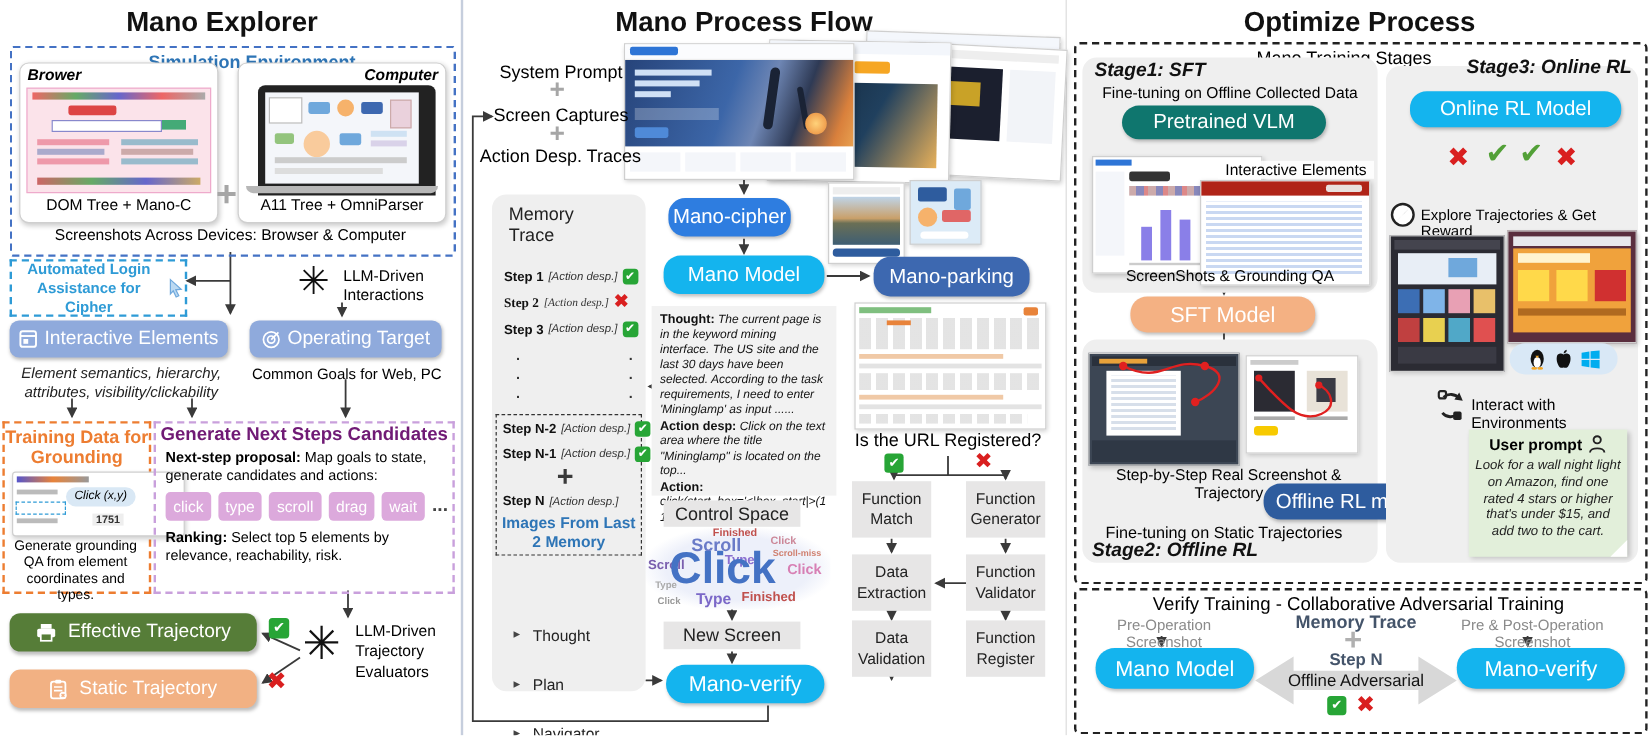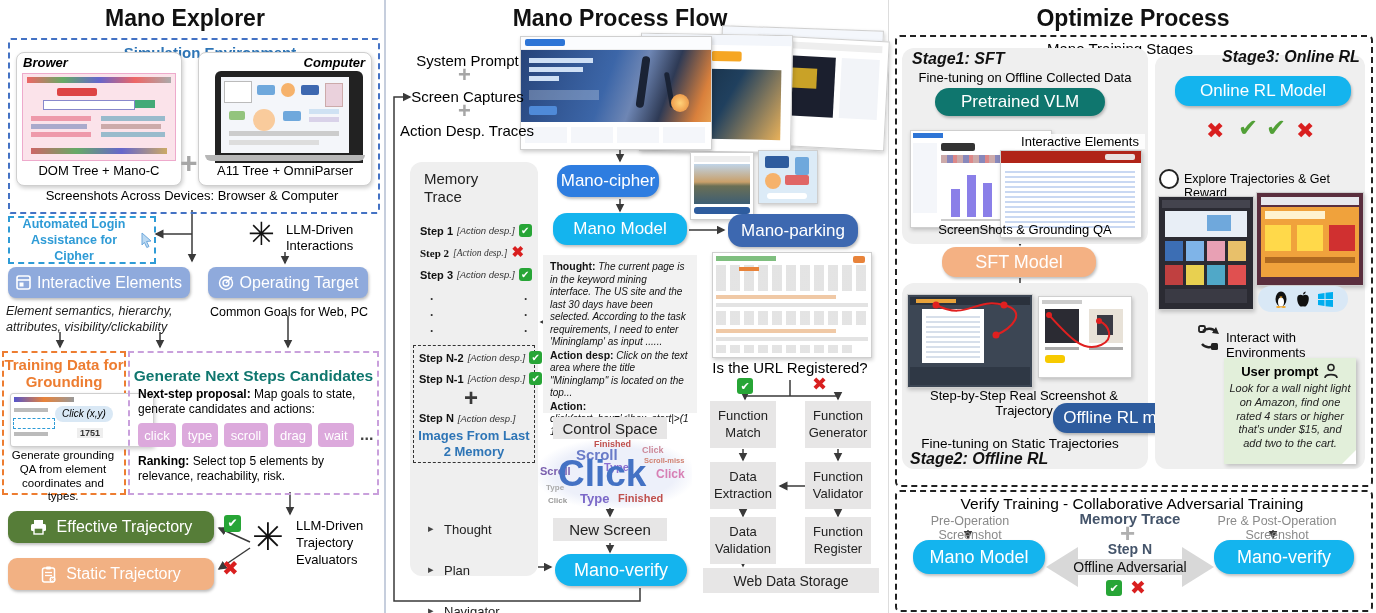--- a/index.html
+++ b/index.html
@@ -160,38 +160,38 @@
     <span>Interactive Elements</span>
   </div>
   <div class="abs btn" style="left:208px;top:267px;width:160px;height:31px;background:#8FAADC;border-radius:8px;font-size:16px;gap:6px;">
     <svg width="16" height="16" viewBox="0 0 16 16">
         <circle cx="8" cy="8" r="6.5" fill="none" stroke="#fff" stroke-width="1.4"></circle>
         <circle cx="8" cy="8" r="3" fill="none" stroke="#fff" stroke-width="1.4"></circle>
         <line x1="8" y1="8" x2="14" y2="2" stroke="#fff" stroke-width="1.4"></line>
       </svg>
     <span>Operating Target</span>
   </div>
-  <div class="abs note" style="left:6px;top:303px;width:190px;text-align:left;font-size:12.5px;line-height:1.3;">Element semantics, hierarchy, attributes, visibility/clickability</div>
+  <div class="abs note" style="left:6px;top:303px;width:190px;text-align:center;font-size:12.5px;line-height:1.3;">Element semantics, hierarchy, attributes, visibility/clickability</div>
   <div class="abs" style="left:204px;top:305px;width:170px;text-align:center;font-size:12.5px;">Common Goals for Web, PC</div>
 
   <div class="abs" style="left:2px;top:351px;width:120px;height:140px;border:2px dashed #ED7D31;">
     <div style="color:#ED7D31;font-weight:bold;font-size:15px;text-align:center;line-height:1.15;margin-top:3px;">Training Data for Grounding</div>
     <div class="abs shot" style="left:6px;top:40px;width:106px;height:52px;border-radius:3px;padding-left:36px;">
       <div class="abs" style="left:3px;top:3px;width:60px;height:5px;background:linear-gradient(90deg,#55c,#E8833A,#999);"></div>
       <div class="abs" style="left:3px;top:14px;width:34px;height:4px;background:#BBB;"></div>
       <div class="abs" style="left:2px;top:24px;width:40px;height:9px;border:1px dashed #2E9BD6;"></div>
       <div class="abs" style="left:3px;top:38px;width:34px;height:4px;background:#BBB;"></div>
       <div class="abs" style="left:44px;top:12px;width:58px;height:16px;background:#D9E8F5;border-radius:8px;font-style:italic;font-size:10px;text-align:center;line-height:16px;">Click  (x,y)</div>
       <div class="abs" style="left:66px;top:34px;font-size:9px;font-weight:bold;color:#333;background:#EEE;padding:0 3px;">1751</div>
     </div>
     <div class="abs" style="left:2px;top:96px;width:114px;text-align:center;font-size:11.5px;line-height:1.2;">Generate grounding QA from element coordinates and types.</div>
   </div>
 
   <div class="abs" style="left:128px;top:351px;width:247px;height:140px;border:2px dashed #C9A0DC;">
-    <div style="color:#0f766e;font-weight:bold;font-size:15.5px;text-align:center;margin-top:14px;">Generate Next Steps Candidates</div>
+    <div style="color:#701a75;font-weight:bold;font-size:15.5px;text-align:center;margin-top:1px;">Generate Next Steps Candidates</div>
     <div style="font-size:12px;margin:2px 6px 0 8px;line-height:1.25;">
       <b>Next-step proposal:</b><span> Map goals to state, generate candidates and actions:</span>
     </div>
     <div style="display:flex;gap:6px;margin:6px 0 0 8px;align-items:center;">
       <div class="pill-action" style="width:38px;height:24px;">click</div>
       <div class="pill-action" style="width:36px;height:24px;">type</div>
       <div class="pill-action" style="width:44px;height:24px;">scroll</div>
       <div class="pill-action" style="width:38px;height:24px;">drag</div>
       <div class="pill-action" style="width:36px;height:24px;">wait</div>
       <span style="font-weight:bold;color:#444;">...</span>
@@ -357,21 +357,20 @@
   <div class="abs" style="left:700px;top:359px;width:180px;text-align:center;font-size:15px;">Is the URL Registered?</div>
   <span class="abs ck" style="left:737px;top:378px;width:16px;height:16px;line-height:16px;font-size:11px;"></span>
   <span class="abs cx" style="left:812px;top:378px;font-size:18px;"></span>
 
   <div class="abs graybox" style="left:710px;top:401px;width:66px;height:47px;font-size:13px;line-height:1.3;">Function Match</div>
   <div class="abs graybox" style="left:805px;top:401px;width:66px;height:47px;font-size:13px;line-height:1.3;">Function Generator</div>
   <div class="abs graybox" style="left:710px;top:462px;width:66px;height:47px;font-size:13px;line-height:1.3;">Data Extraction</div>
   <div class="abs graybox" style="left:805px;top:462px;width:66px;height:47px;font-size:13px;line-height:1.3;">Function Validator</div>
   <div class="abs graybox" style="left:710px;top:517px;width:66px;height:47px;font-size:13px;line-height:1.3;">Data Validation</div>
   <div class="abs graybox" style="left:805px;top:517px;width:66px;height:47px;font-size:13px;line-height:1.3;">Function Register</div>
-  <div class="abs graybox" style="left:703px;top:568px;width:176px;height:25px;font-size:14px;">Web Data Storage</div>
 
   <div class="abs graybox" style="left:553px;top:417px;width:114px;height:22px;font-size:15px;">Control Space</div>
 
   <div class="abs" style="left:538px;top:440px;width:154px;height:68px;background:radial-gradient(ellipse at center,#EDF0FA 55%,rgba(255,255,255,0) 75%);">
     <span class="cloudword" style="left:56px;top:0;font-size:9px;color:#C0504D;">Finished</span>
     <span class="cloudword" style="left:38px;top:7px;font-size:15px;color:#6A7BC8;">Scroll</span>
     <span class="cloudword" style="left:104px;top:6px;font-size:9px;color:#CC8899;">Click</span>
     <span class="cloudword" style="left:66px;top:22px;font-size:11px;color:#8A6FD0;">Type</span>
     <span class="cloudword" style="left:106px;top:17px;font-size:7.5px;color:#D08070;">Scroll-miss</span>
     <span class="cloudword" style="left:2px;top:26px;font-size:11px;color:#7A5FAE;">Scroll</span>

